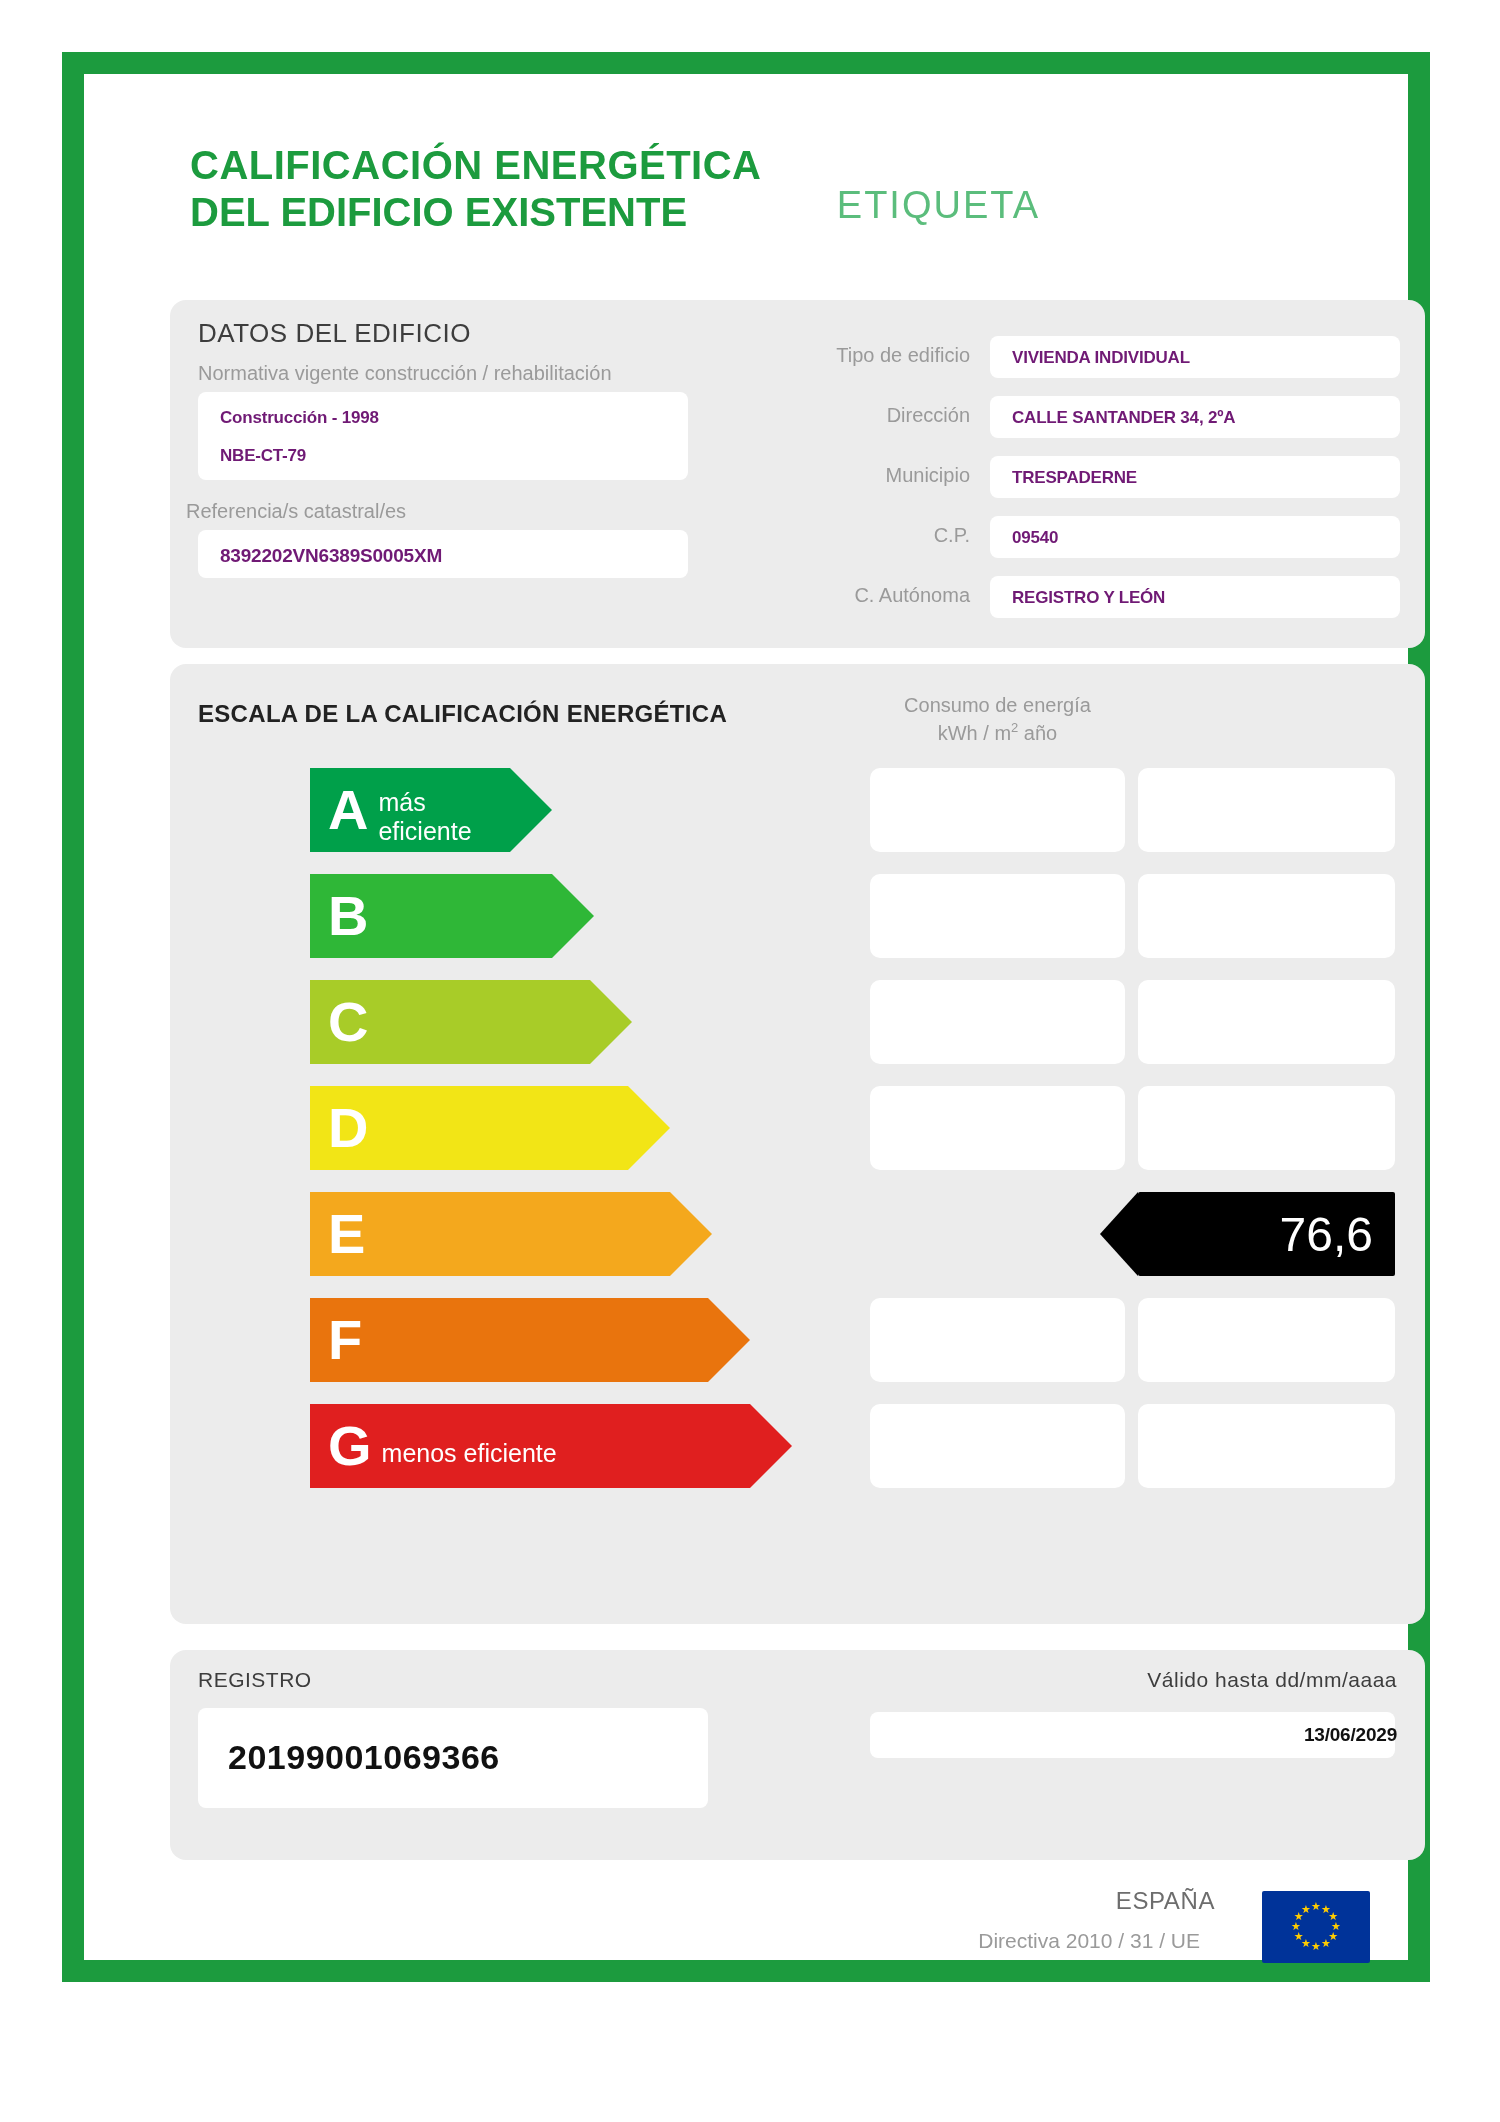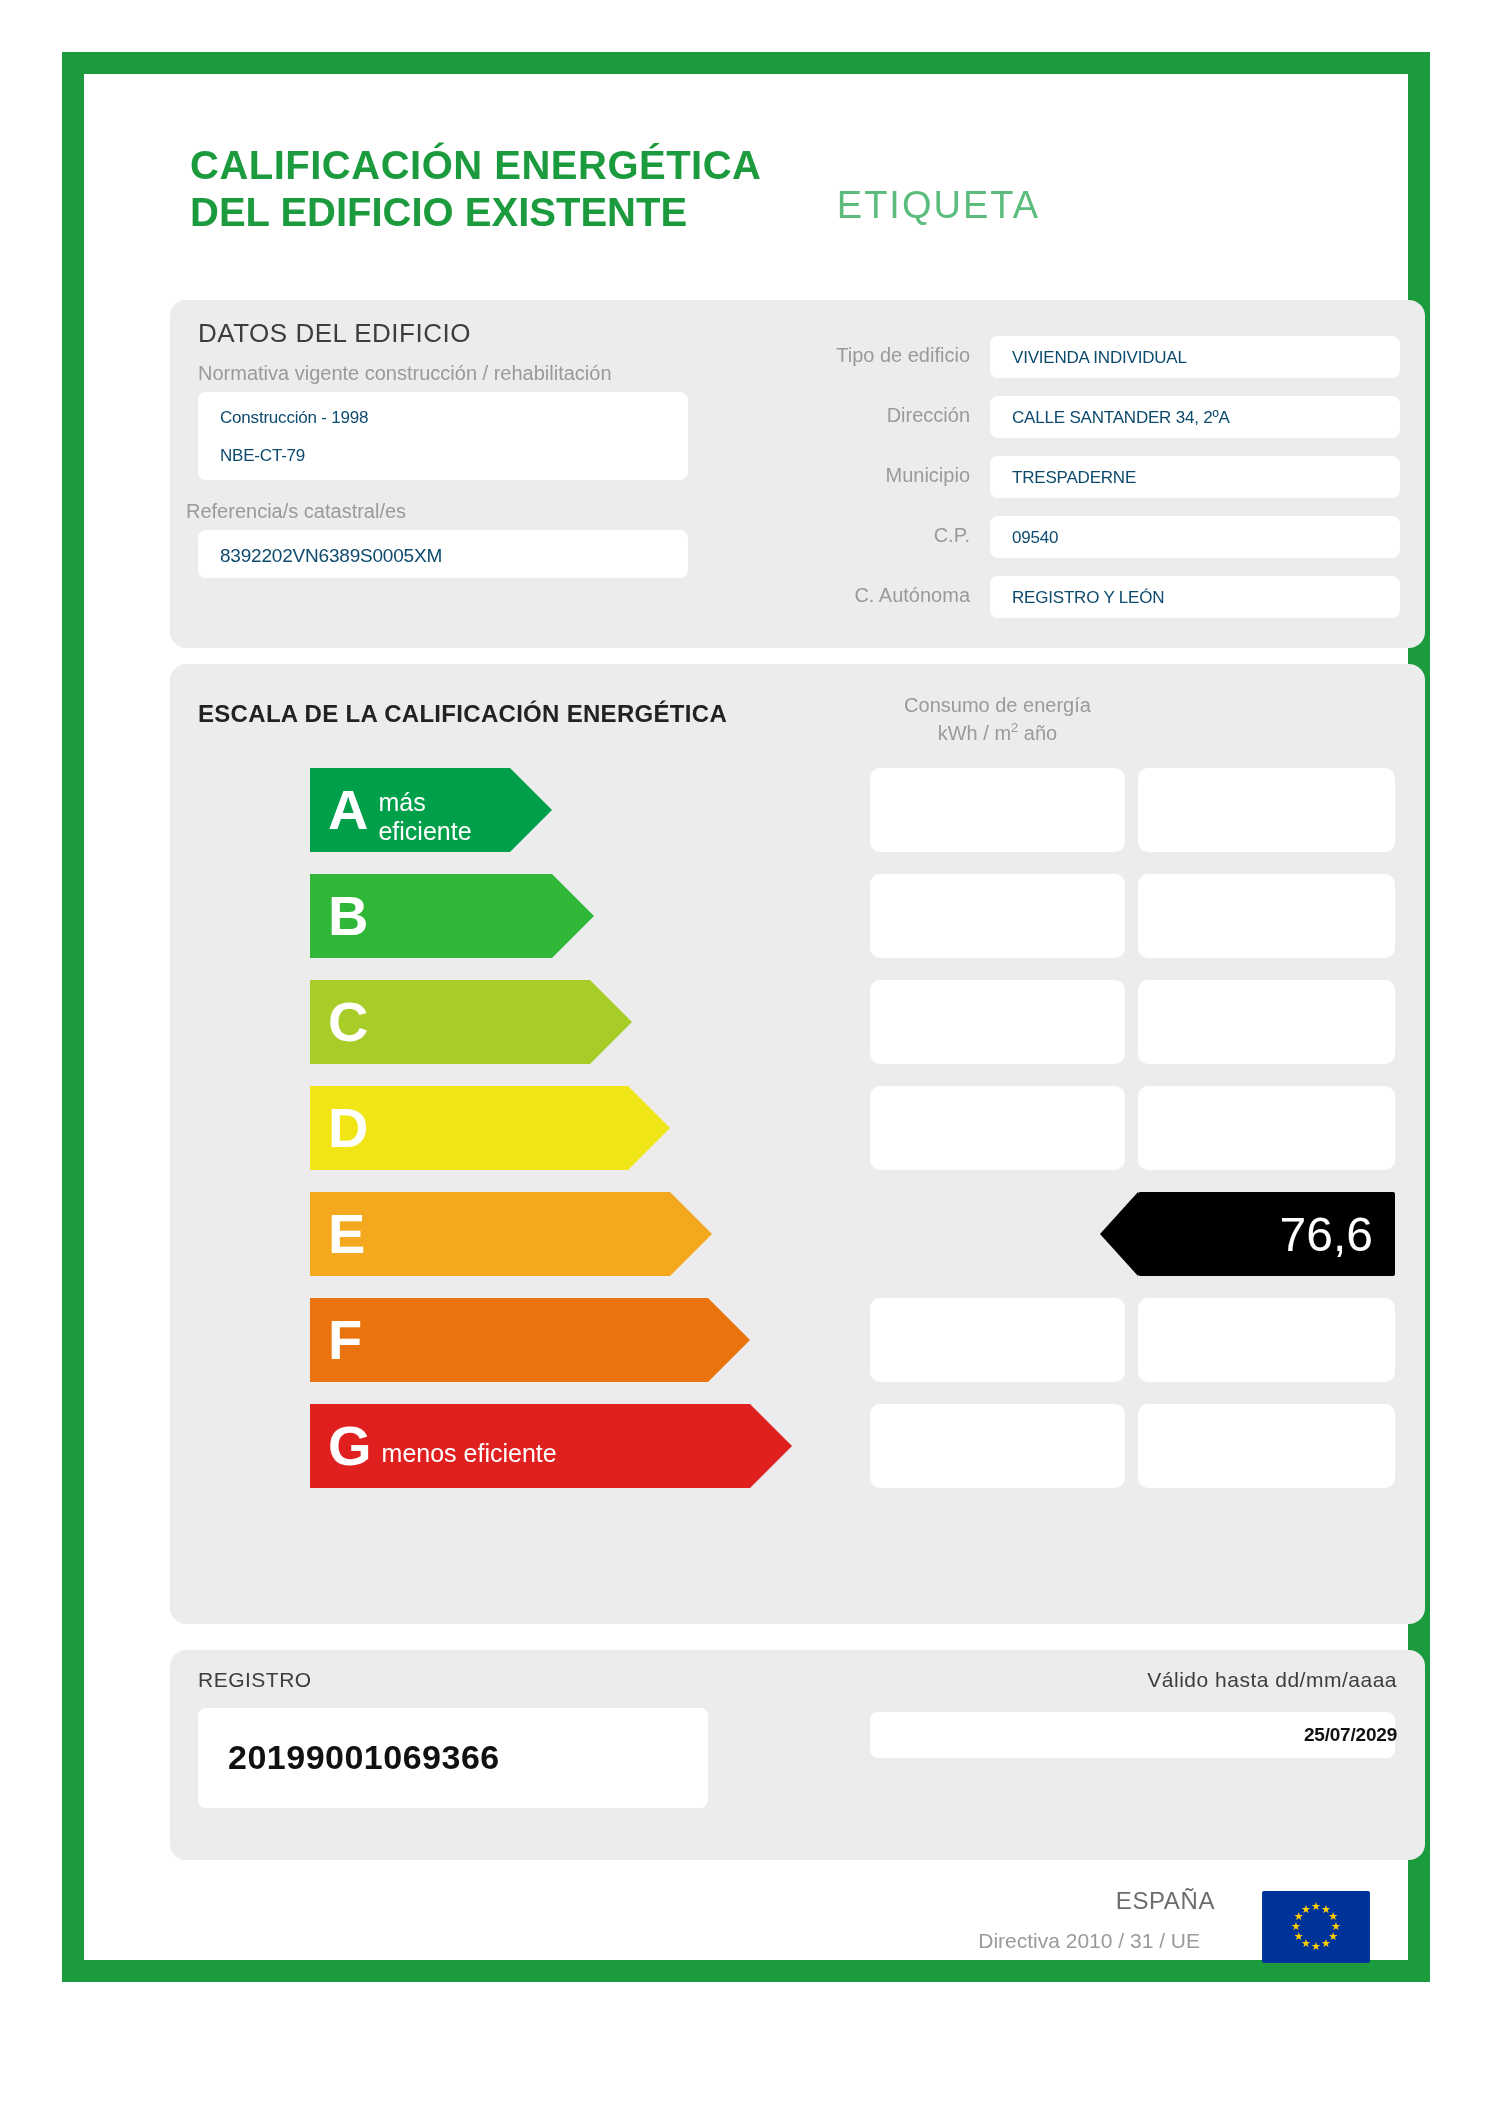--- a/index.html
+++ b/index.html
@@ -103,22 +103,22 @@
   }
   .field-label.left { text-align: left; }
   .wbox {
     position: absolute;
     background: #ffffff;
     border-radius: 8px;
   }
   .wval {
     position: absolute;
     font-size: 17px;
-    font-weight: normal;
-    color: #0c4a6e;
+    font-weight: bold;
+    color: #701a75;
     letter-spacing: -0.2px;
     white-space: nowrap;
   }
 
   
   #escala { left: 108px; top: 612px; width: 1255px; height: 960px; }
   #escala .panel-title {
     left: 28px; top: 36px;
     font-size: 24px; font-weight: bold; color: #222; letter-spacing: 0.3px;
   }
@@ -361,21 +361,21 @@
         <div class="cell" style="left:968px; width:257px;"></div>
       </div>
     </div>
 
 
     <div class="panel" id="registro">
       <div class="panel-title">REGISTRO</div>
       <div class="wbox" id="reg-box"></div>
       <div class="wval" id="reg-num">20199001069366</div>
       <div class="wbox" id="date-box"></div>
-      <div class="wval" id="date-val">25/07/2029</div>
+      <div class="wval" id="date-val">13/06/2029</div>
       <div class="panel-title" id="valido">Válido hasta dd/mm/aaaa</div>
     </div>
 
     <div class="footer">
       <div id="espana">ESPAÑA</div>
       <div id="directiva">Directiva 2010 / 31 / UE</div>
       <div id="euflag">
           <span class="star" style="left: 49px; top: 10px;">★</span>
           <span class="star" style="left: 59px; top: 12.6795px;">★</span>
           <span class="star" style="left: 66.3205px; top: 20px;">★</span>

